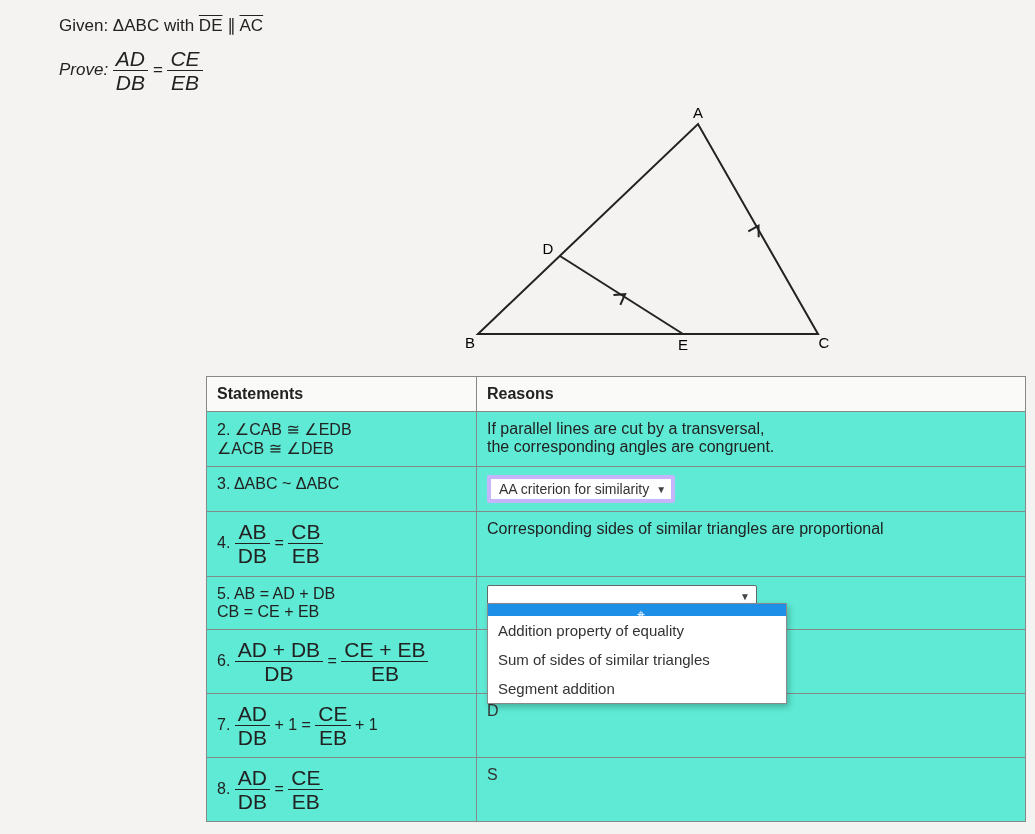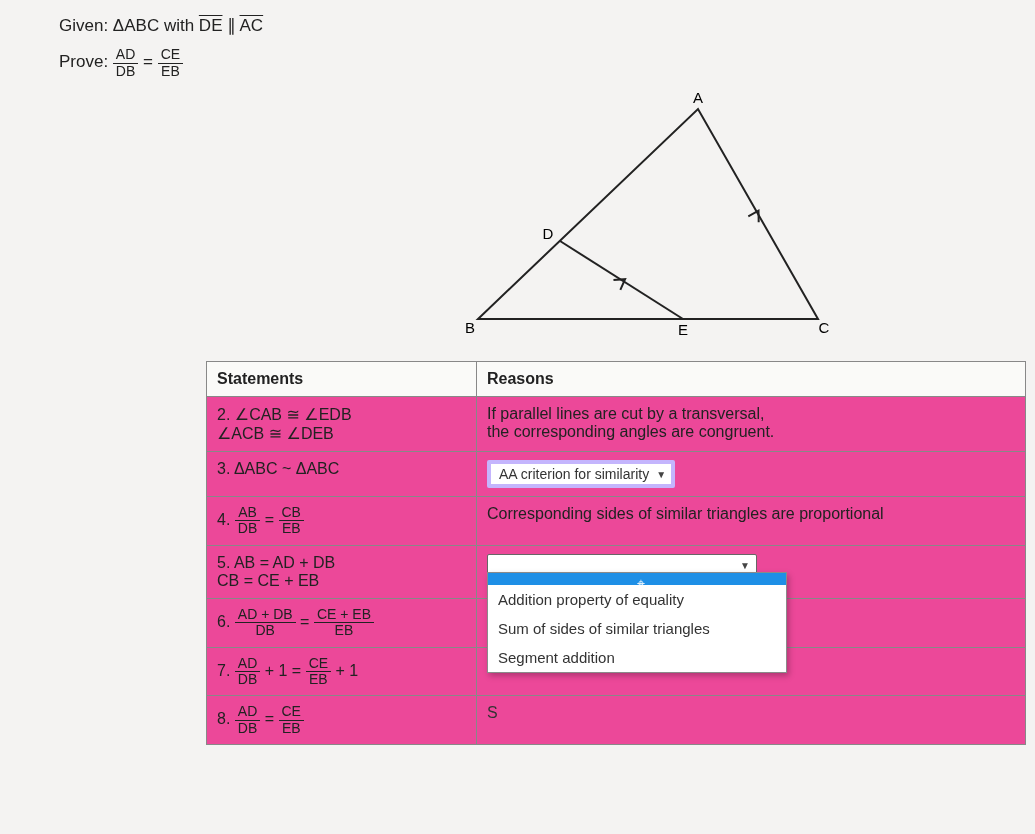--- a/index.html
+++ b/index.html
@@ -10,32 +10,32 @@
     background: #f4f3f2;
     color: #222;
     width: 1035px;
   }
   .problem-text { font-size: 17px; line-height: 1.6; margin-left: 43px; }
   .overline { text-decoration: overline; }
   .frac {
     display: inline-block;
     vertical-align: middle;
     text-align: center;
-    font-size: 14px;
+    font-size: 21px;
     line-height: 1.1;
   }
   .frac .num { display:block; border-bottom:1px solid #222; padding:0 3px; }
   .frac .den { display:block; padding:0 3px; }
   .figure-wrap { text-align:center; margin: 10px 0 8px 0; padding-left:260px; }
   svg.triangle { width: 420px; height: 260px; }
   .proof-wrap { padding-left: 190px; }
   table.proof {
     border-collapse: collapse;
     width: 820px;
-    background: #ec4899;
+    background: #5eead4;
   }
   table.proof th, table.proof td {
     border: 1px solid #888;
     padding: 8px 10px;
     vertical-align: top;
     text-align: left;
     font-size: 16px;
   }
   table.proof th { font-weight: bold; background:#fafaf8; }
   .statement-col { width: 270px; }
@@ -102,21 +102,21 @@
 <body>
 
 <div class="problem-text">
   <div>
     <span>Given: </span>
     <span>ΔABC with </span>
     <span class="overline">DE</span>
     <span> ∥ </span>
     <span class="overline">AC</span>
   </div>
-  <div style="margin-top:8px;">
+  <div style="margin-top:8px;font-style:italic;">
     <span>Prove: </span>
     <span class="frac">
       <span class="num">AD</span>
       <span class="den">DB</span>
     </span>
     <span> = </span>
     <span class="frac">
       <span class="num">CE</span>
       <span class="den">EB</span>
     </span>

